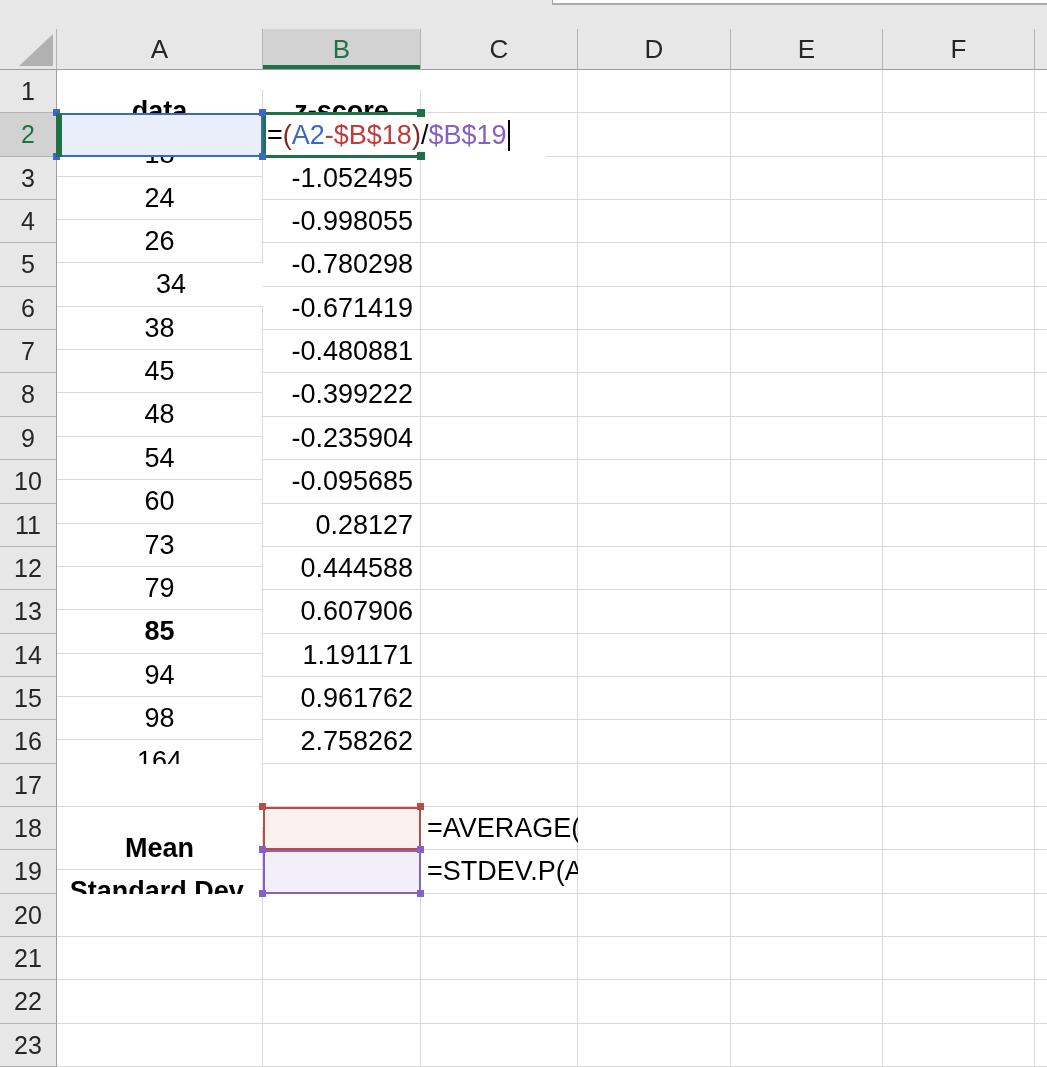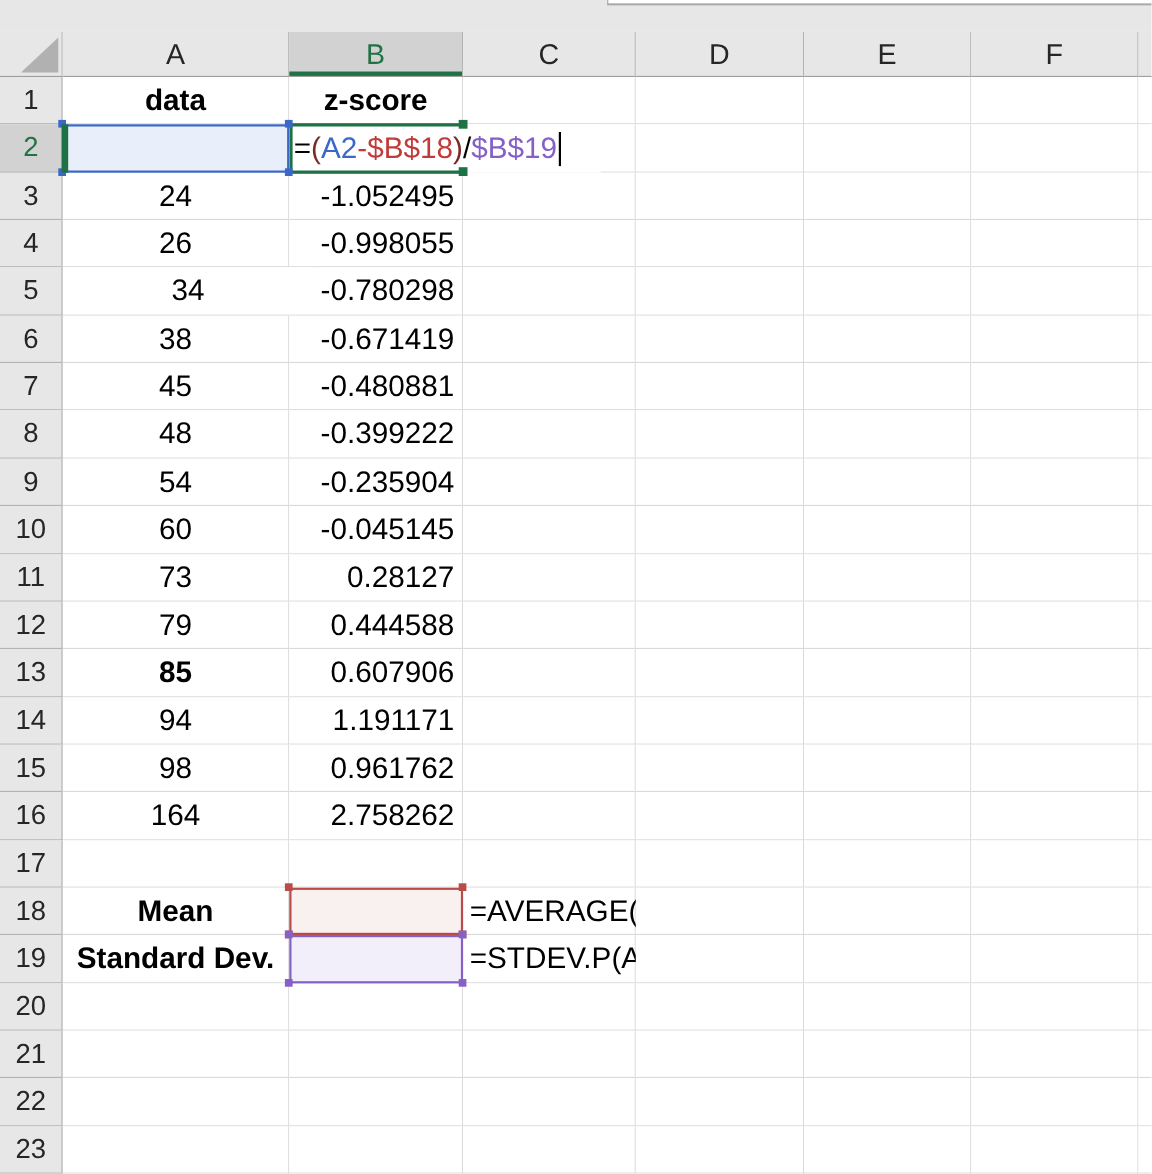--- a/index.html
+++ b/index.html
@@ -24,21 +24,21 @@
     display:flex;align-items:center;justify-content:center;
     font-size:25px;color:#262626;user-select:none;
   }
   .hdr-selected{background:#d2d2d2 !important;color:#217346 !important;}
   .cell{
     position:absolute;box-sizing:border-box;background:#ffffff;
     border-right:1px solid #d9d9d9;border-bottom:1px solid #d9d9d9;
     display:flex;align-items:center;
     font-size:27px;color:#000000;white-space:nowrap;overflow:visible;
   }
-  .al-center{justify-content:center;}
+  .al-center{justify-content:center;margin-top:20px;}
   .al-right{justify-content:flex-end;padding-right:7px;}
   .al-left{justify-content:flex-start;padding-left:6px;}
   .bold{font-weight:bold;}
   .ovl{position:absolute;box-sizing:border-box;}
   .handle{position:absolute;box-sizing:border-box;}
   #formula-text{
     position:absolute;display:flex;align-items:center;
     font-size:27px;white-space:pre;
   }
   .caret{display:inline-block;width:2px;height:31px;background:#000;margin-left:2px;}
@@ -201,21 +201,21 @@
       <div class="cell " style="left: 731px; top: 417px; width: 152px; height: 43px;"></div>
       <div class="cell " style="left: 883px; top: 417px; width: 152px; height: 43px;"></div>
       <div class="cell" style="left: 1035px; top: 417px; width: 12px; height: 43px; border-right: none;"></div>
       <div class="rowhdr" style="left: 0px; top: 460px; width: 57px; height: 44px;">
         <span>10</span>
       </div>
       <div class="cell al-center" style="left: 57px; top: 460px; width: 206px; height: 44px;">
         <span>60</span>
       </div>
       <div class="cell al-right" style="left: 263px; top: 460px; width: 158px; height: 44px;">
-        <span>-0.045145</span>
+        <span>-0.095685</span>
       </div>
       <div class="cell " style="left: 421px; top: 460px; width: 157px; height: 44px;"></div>
       <div class="cell " style="left: 578px; top: 460px; width: 153px; height: 44px;"></div>
       <div class="cell " style="left: 731px; top: 460px; width: 152px; height: 44px;"></div>
       <div class="cell " style="left: 883px; top: 460px; width: 152px; height: 44px;"></div>
       <div class="cell" style="left: 1035px; top: 460px; width: 12px; height: 44px; border-right: none;"></div>
       <div class="rowhdr" style="left: 0px; top: 504px; width: 57px; height: 43px;">
         <span>11</span>
       </div>
       <div class="cell al-center" style="left: 57px; top: 504px; width: 206px; height: 43px;">

